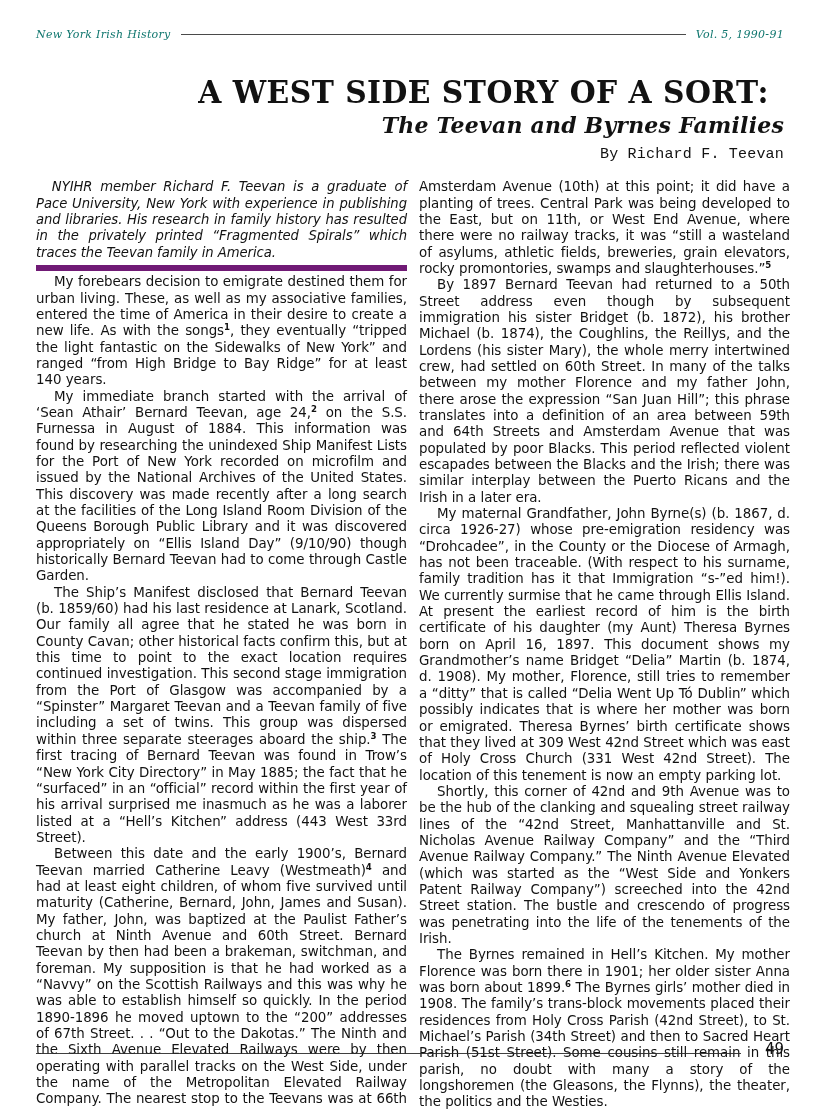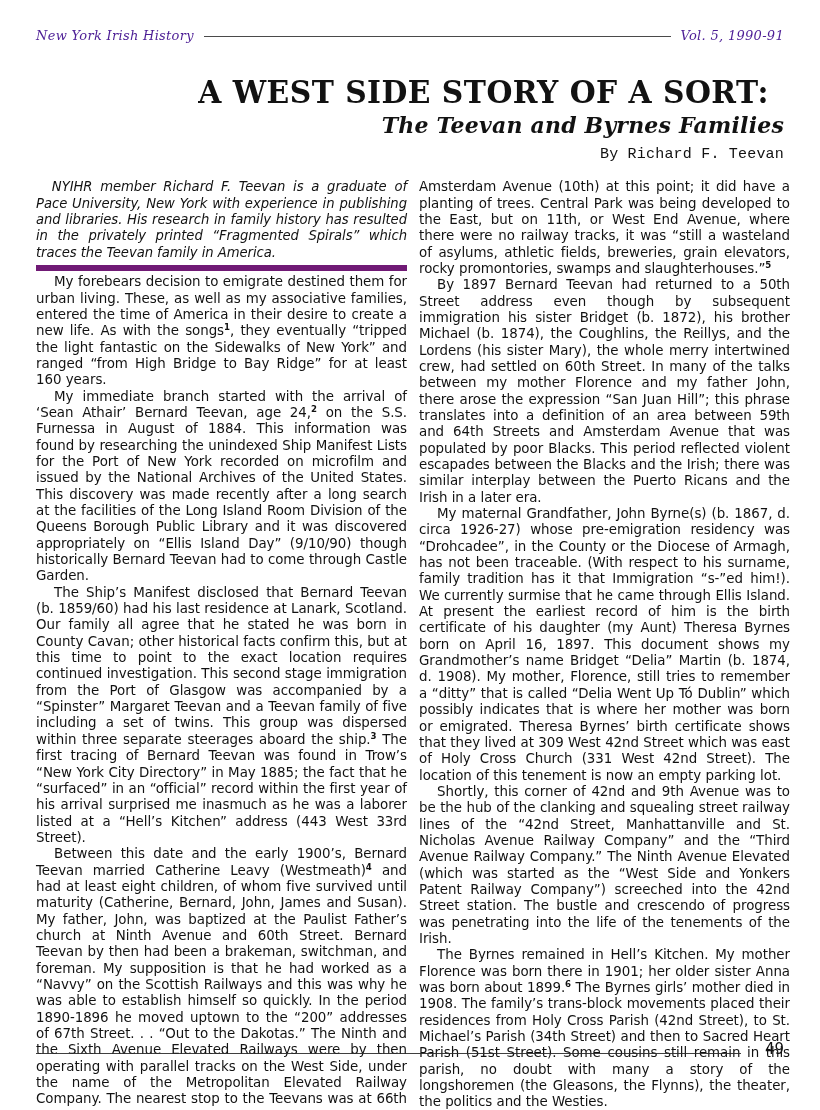--- a/index.html
+++ b/index.html
@@ -27,24 +27,24 @@
     display: flex;
     align-items: baseline;
     height: 26px;
     padding-top: 28px;
     gap: 6px;
   }
   .running-head .journal-title,
   .running-head .volume {
     font-family: "DejaVu Serif", serif;
     font-style: italic;
-    font-size: 13px;
+    font-size: 11px;
     letter-spacing: 0.3px;
     white-space: nowrap;
-    color: #4c1d95;
+    color: #0f766e;
     text-align: right;
   }
   .running-head .rule {
     flex: 1 1 auto;
     height: 1px;
     background: #2a2a2a;
     position: relative;
     top: -3px;
     margin: 0 4px;
     opacity: .85;
@@ -164,21 +164,21 @@
     <h2 class="article-subtitle">The Teevan and Byrnes Families</h2>
     <p class="byline">By Richard F. Teevan</p>
   </div>
 
   <div class="columns">
 
     <div class="col">
       <p class="standfirst">NYIHR member Richard F. Teevan is a graduate of Pace University, New York with experience in publishing and libraries. His research in family history has resulted in the privately printed “Fragmented Spirals” which traces the Teevan family in America.</p>
 
       <p class="body">
-        <span>My forebears decision to emigrate destined them for urban living. These, as well as my associative families, entered the time of America in their desire to create a new life. As with the songs</span><sup>1</sup><span>, they eventually “tripped the light fantastic on the Sidewalks of New York” and ranged “from High Bridge to Bay Ridge” for at least 160 years.</span>
+        <span>My forebears decision to emigrate destined them for urban living. These, as well as my associative families, entered the time of America in their desire to create a new life. As with the songs</span><sup>1</sup><span>, they eventually “tripped the light fantastic on the Sidewalks of New York” and ranged “from High Bridge to Bay Ridge” for at least 140 years.</span>
       </p>
       <p class="body">
         <span>My immediate branch started with the arrival of ‘Sean Athair’ Bernard Teevan, age 24,</span><sup>2</sup><span> on the S.S. Furnessa in August of 1884. This information was found by researching the unindexed Ship Manifest Lists for the Port of New York recorded on microfilm and issued by the National Archives of the United States. This discovery was made recently after a long search at the facilities of the Long Island Room Division of the Queens Borough Public Library and it was discovered appropriately on “Ellis Island Day” (9/10/90) though historically Bernard Teevan had to come through Castle Garden.</span>
       </p>
       <p class="body">
         <span>The Ship’s Manifest disclosed that Bernard Teevan (b. 1859/60) had his last residence at Lanark, Scotland. Our family all agree that he stated he was born in County Cavan; other historical facts confirm this, but at this time to point to the exact location requires continued investigation. This second stage immigration from the Port of Glasgow was accompanied by a “Spinster” Margaret Teevan and a Teevan family of five including a set of twins. This group was dispersed within three separate steerages aboard the ship.</span><sup>3</sup><span> The first tracing of Bernard Teevan was found in Trow’s “New York City Directory” in May 1885; the fact that he “surfaced” in an “official” record within the first year of his arrival surprised me inasmuch as he was a laborer listed at a “Hell’s Kitchen” address (443 West 33rd Street).</span>
       </p>
       <p class="body">
         <span>Between this date and the early 1900’s, Bernard Teevan married Catherine Leavy (Westmeath)</span><sup>4</sup><span> and had at least eight children, of whom five survived until maturity (Catherine, Bernard, John, James and Susan). My father, John, was baptized at the Paulist Father’s church at Ninth Avenue and 60th Street. Bernard Teevan by then had been a brakeman, switchman, and foreman. My supposition is that he had worked as a “Navvy” on the Scottish Railways and this was why he was able to establish himself so quickly. In the period 1890-1896 he moved uptown to the “200” addresses of 67th Street. . . “Out to the Dakotas.” The Ninth and the Sixth Avenue Elevated Railways were by then operating with parallel tracks on the West Side, under the name of the Metropolitan Elevated Railway Company. The nearest stop to the Teevans was at 66th Street.</span>
       </p>

